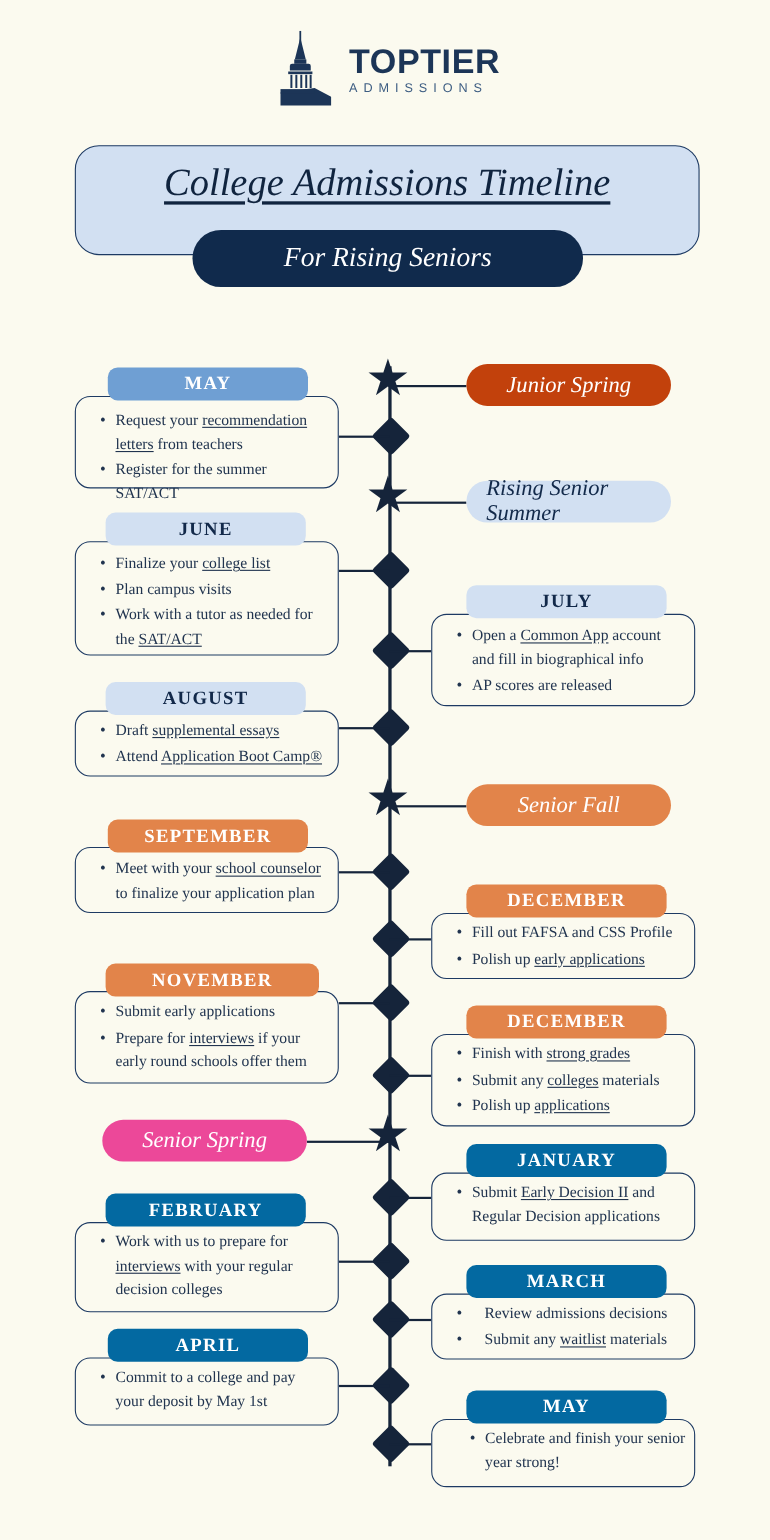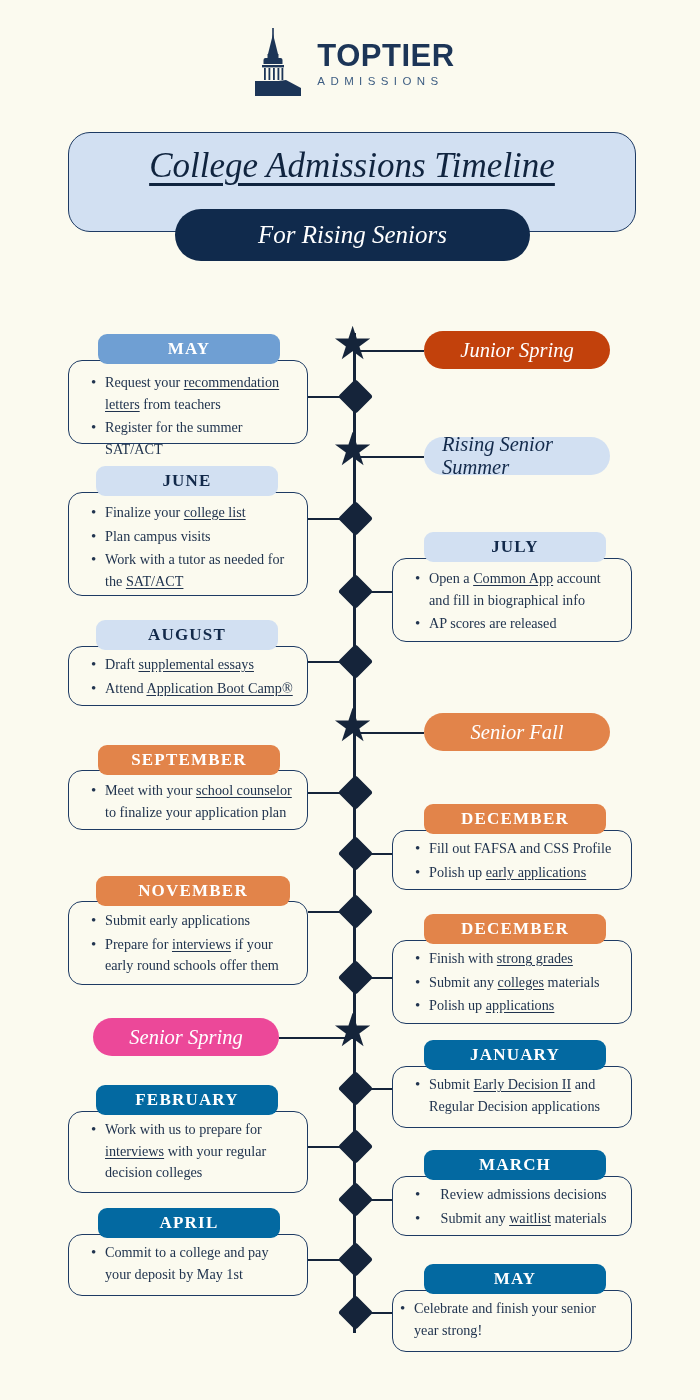--- a/index.html
+++ b/index.html
@@ -244,16 +244,16 @@
       <li>Review admissions decisions</li>
       <li>Submit any <u>waitlist</u> materials</li>
     </ul>
     <div class="card" style="left: 68px; top: 1234px; width: 240px; height: 62px;"></div>
     <div class="card-head h-navy" style="left: 98px; top: 1208px; width: 182px;">APRIL</div>
     <ul class="bullets" style="left: 90px; top: 1242px; width: 204px;">
       <li>Commit to a college and pay your deposit by May 1st</li>
     </ul>
     <div class="card" style="left: 392px; top: 1290px; width: 240px; height: 62px;"></div>
     <div class="card-head h-navy" style="left: 424px; top: 1264px; width: 182px;">MAY</div>
-    <ul class="bullets" style="left: 399px; top: 1298px; width: 204px;">
+    <ul class="bullets" style="left: 426px; top: 1298px; width: 204px;">
       <li>Celebrate and finish your senior year strong!</li>
     </ul>
   </div>
 
 </body></html>

